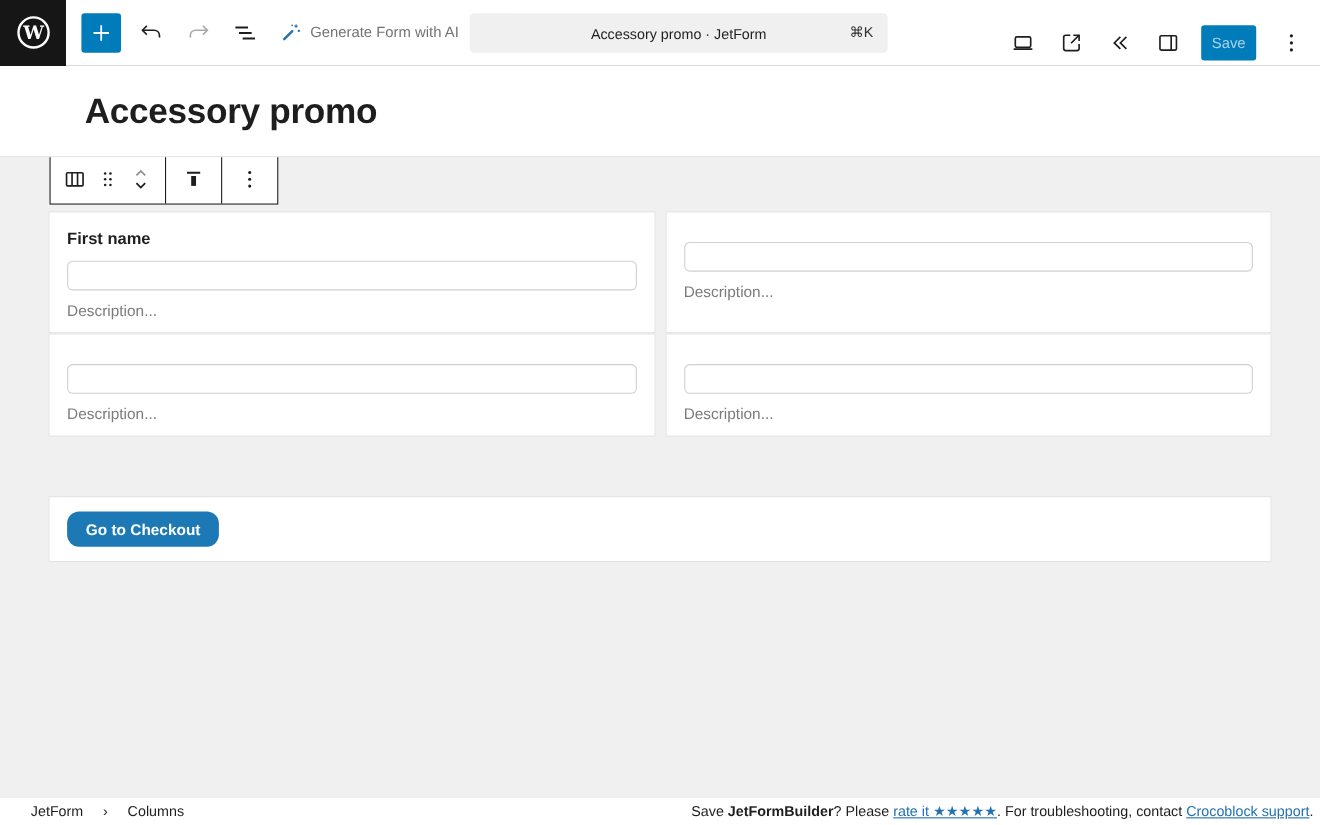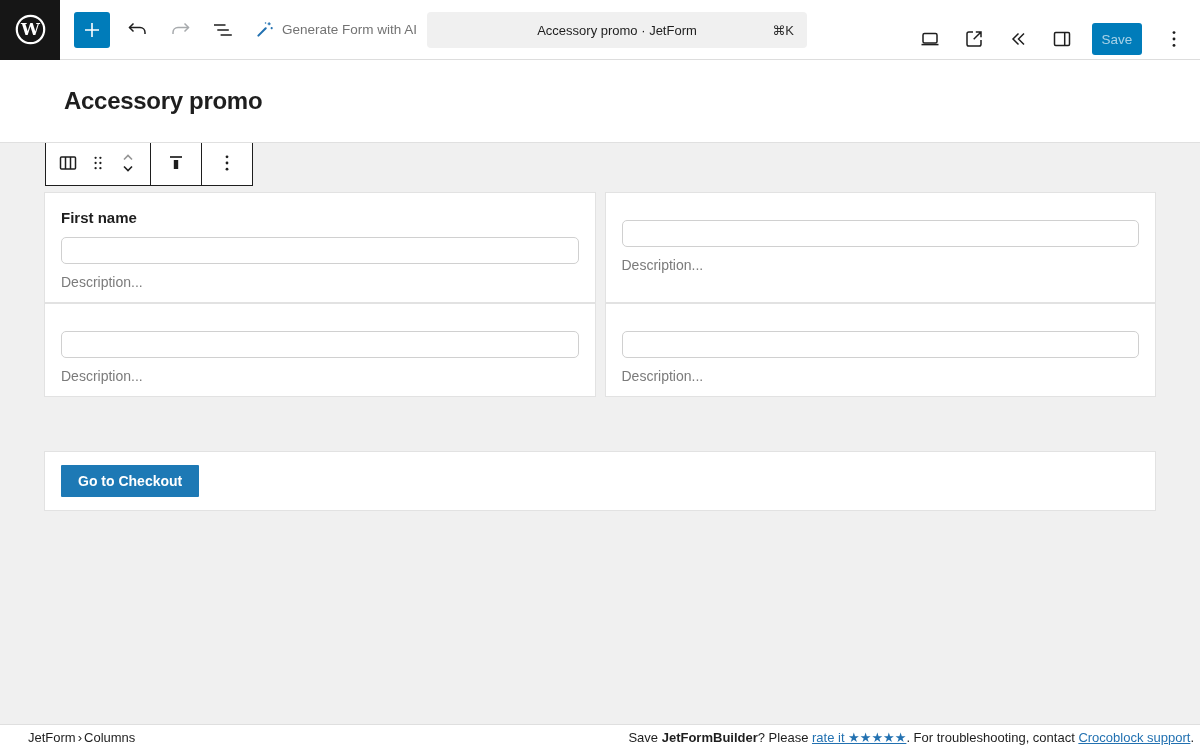--- a/index.html
+++ b/index.html
@@ -24,21 +24,21 @@
   .command-pill .shortcut { position:absolute; right:13px; color:#2f2f2f; font-size:13px; }
   .topbar-right { position:absolute; right:6px; top:0; height:78px; display:flex;
     align-items:center; gap:2px; }
   .save-btn { width:50px; height:32px; margin:0 8px; border:none; border-radius:3px;
     background:#007cba; color:rgba(255,255,255,0.65); font-size:13.5px; cursor:pointer;
     font-family:inherit; }
 
   
   .title-section { height:83px; background:#fff; border-bottom:1px solid #e0e0e0;
     padding:0 60px; display:flex; align-items:center; }
-  .post-title { margin:4px; font-size:24px; font-weight:700; color:#1e1e1e; letter-spacing:-0.3px; }
+  .post-title { margin:17px; font-size:32px; font-weight:700; color:#1e1e1e; letter-spacing:-0.3px; }
 
   
   .canvas { position:relative; height:581px; background:#f0f0f0; overflow:hidden; }
   .block-toolbar { position:absolute; top:-3px; left:45px; height:46px; background:#fff;
     border:1px solid #1e1e1e; display:flex; z-index:5; }
   .tb-group { display:flex; align-items:center; justify-content:center; padding:0 5px;
     border-right:1px solid #1e1e1e; }
   .tb-group:last-child { border-right:none; }
   .block-tb-btn { border:none; background:transparent; padding:0; margin:0 1px; height:44px;
     display:flex; align-items:center; justify-content:center; cursor:pointer; }
@@ -49,29 +49,29 @@
   .field-card { flex:1; background:#fff; border:1px solid #e2e2e2; padding:16px 16px 12px;
     cursor:pointer; }
   .field-label { font-size:15px; line-height:17px; font-weight:600; color:#1e1e1e; }
   .field-input { display:block; width:100%; height:27px; margin-top:11px;
     border:1px solid #d0d0d0; border-radius:5px; background:#fff; padding:0 8px;
     font-family:inherit; font-size:14px; }
   .field-desc { margin-top:10px; font-size:14px; line-height:16px; color:#7b7b7b; }
 
   .checkout-card { margin:54px 44px 0; background:#fff; border:1px solid #e2e2e2;
     padding:13px 16px; }
-  .checkout-btn { height:32px; padding:0 17px; border:none; border-radius:1px;
+  .checkout-btn { height:32px; padding:0 17px; border:none; border-radius:11px;
     background:#1d79b5; color:#fff; font-size:14px; font-weight:700; cursor:pointer;
     font-family:inherit; }
 
   
   .footer { height:26px; background:#fff; border-top:1px solid #dfdfdf; display:flex;
     align-items:center; justify-content:space-between; padding:0 6px 0 28px;
     font-size:13px; color:#1e1e1e; }
-  .breadcrumb { display:flex; align-items:flex-end; gap:2px; }
+  .breadcrumb { display:flex; align-items:flex-end; gap:18px; }
   .crumb { border:none; background:transparent; padding:0; font-size:13px; color:#1e1e1e;
     cursor:pointer; font-family:inherit; }
   .crumb-sep { color:#1e1e1e; font-size:13px; }
   .notice { white-space:nowrap; }
   .notice a { color:#2271b1; text-decoration:underline; cursor:pointer; }
 
   svg { display:block; }
 </style>
 </head>
 <body>

